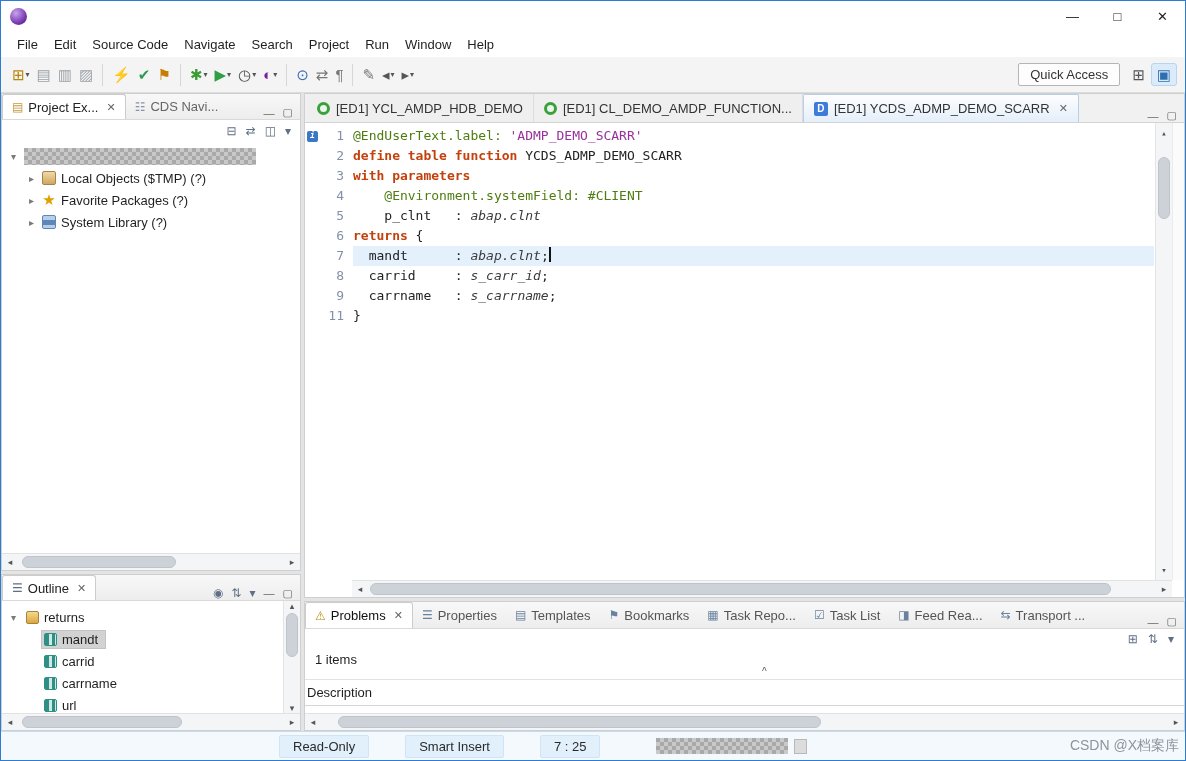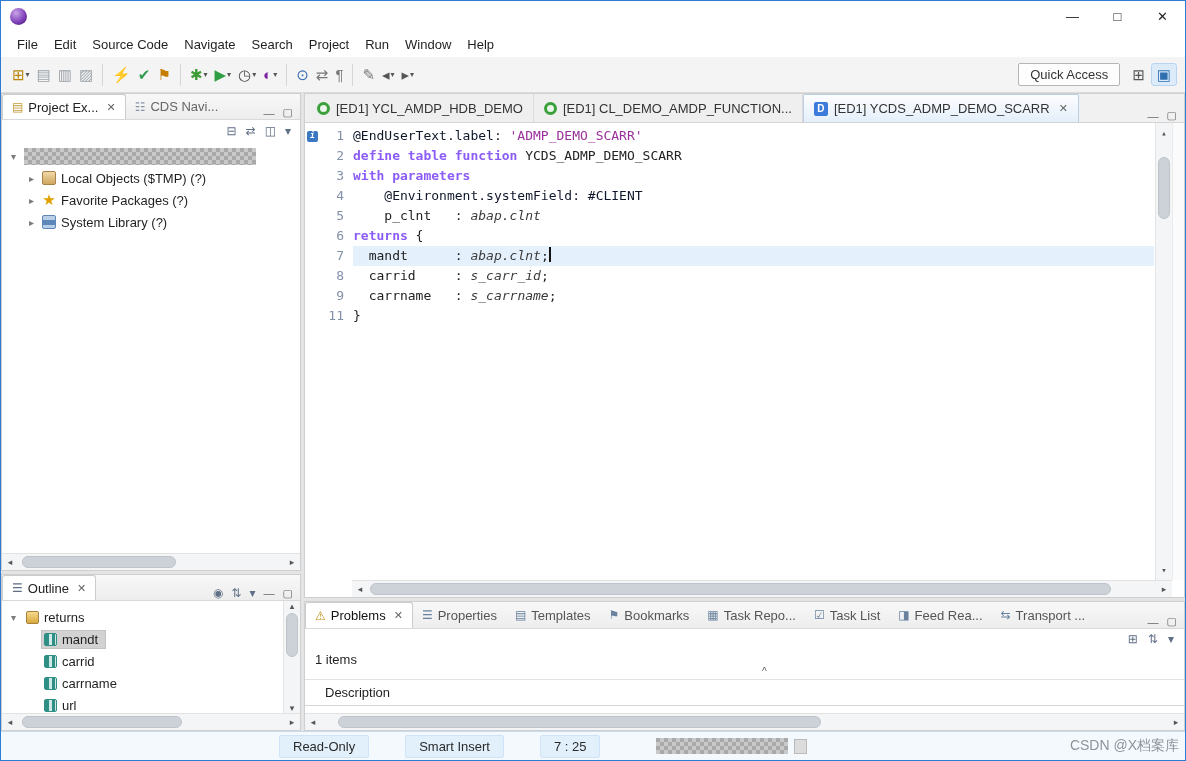--- a/index.html
+++ b/index.html
@@ -74,22 +74,22 @@
 .ico-class{width:13px;height:13px;border-radius:50%;border:3px solid #3aa03a;background:#eaf6ea;flex:none}
 .ico-ddls{width:14px;height:14px;border-radius:2px;background:#3c7bd9;color:#fff;font-size:10px;font-weight:bold;display:inline-flex;align-items:center;justify-content:center;flex:none}
 .ebody{position:absolute;top:29px;left:0;right:0;bottom:17px;background:#fff;font-family:"DejaVu Sans Mono",monospace;font-size:13px;line-height:20px}
 .lines{position:absolute;top:3px;left:0;right:30px}
 .cl{display:flex;height:20px}
 .gm{width:15px;display:flex;align-items:center;justify-content:center;flex:none}
 .info-ic{width:11px;height:11px;background:#3b78c4;color:#fff;font-size:8px;font-style:italic;font-weight:bold;display:flex;align-items:center;justify-content:center;border-radius:2px}
 .ln{width:33px;text-align:right;padding-right:9px;color:#8290a8;flex:none}
 .code{white-space:pre;flex:1;color:#1d1d2b}
 .cl.hl .code{background:#e4f1fd}
-.tk-kw{color:#8b5cf6;font-weight:bold}
-.tk-ann{color:#0f172a}
+.tk-kw{color:#c2410c;font-weight:bold}
+.tk-ann{color:#4d7c0f}
 .tk-str{color:#99309b}
 .tk-typ{color:#3a3a3a;font-style:italic}
 .tk-pl,.tk-id{color:#222}
 .caret{display:inline-block;width:2px;height:15px;background:#111;vertical-align:-2px}
 .editor-vscroll{top:0;bottom:0;right:12px}
 .overview-ruler{position:absolute;top:0;bottom:0;right:0;width:12px;background:#fbfbfb;border-left:1px solid #ececec}
 .editor-hscroll{left:47px;right:12px}
 .outline-vscroll{top:26px;bottom:17px;right:0}
 .otree{position:absolute;top:26px;left:0;right:17px;bottom:17px;background:#fff;overflow:hidden;padding-top:5px}
 .orow{height:22px;display:flex;align-items:center;gap:5px}
@@ -98,21 +98,21 @@
 
 .btabbar{height:27px;background:linear-gradient(#f8f8f8,#ededed);border-bottom:1px solid #d9d9d9;display:flex;align-items:flex-end}
 .btabs{display:flex;align-items:flex-end;height:100%}
 .btab{display:flex;align-items:center;gap:5px;height:26px;padding:0 9px;color:#555;white-space:nowrap}
 .btab.active{background:#fff;border:1px solid #ccc;border-bottom:none;border-radius:3px 3px 0 0;color:#111}
 .bicon{font-size:12px;color:#68829e}
 .btoolbar{height:20px;background:#fff;display:flex;justify-content:flex-end;align-items:center;gap:10px;padding-right:10px}
 .count-row{height:20px;display:flex;align-items:center;padding-left:10px;background:#fff}
 .caret-row{height:10px;position:relative;background:#fff}
 .caret-row span{position:absolute;left:52%;top:-3px;color:#555;font-size:10px}
-.thead{height:27px;display:flex;align-items:center;padding-left:20px;background:#fff;border-top:1px solid #e2e2e2;border-bottom:1px solid #d5d5d5}
+.thead{height:27px;display:flex;align-items:center;padding-left:2px;background:#fff;border-top:1px solid #e2e2e2;border-bottom:1px solid #d5d5d5}
 .bfill{flex:1;background:#fff}
 .bottom-hscroll{position:relative;height:17px;flex:none}
 
 .statusbar{position:absolute;left:0;right:0;bottom:0;height:29px;background:#f4f9fe;border-top:1px solid #c8dcee;display:flex;align-items:center;color:#2a2a2a}
 .sseg{background:#e2f0fb;border:1px solid #cfe4f6;border-radius:2px;padding:3px 13px;margin-right:36px;white-space:nowrap}
 .sseg.first{margin-left:278px}
 .status-mosaic{width:132px;height:16px;margin-left:20px;margin-right:6px}
 .status-doc{width:13px;height:15px;background:#dcdcdc;border:1px solid #b9b9b9;flex:none}
 .watermark{margin-left:auto;padding-right:6px;color:#8d939b;font-size:14px;white-space:nowrap}
 </style>

